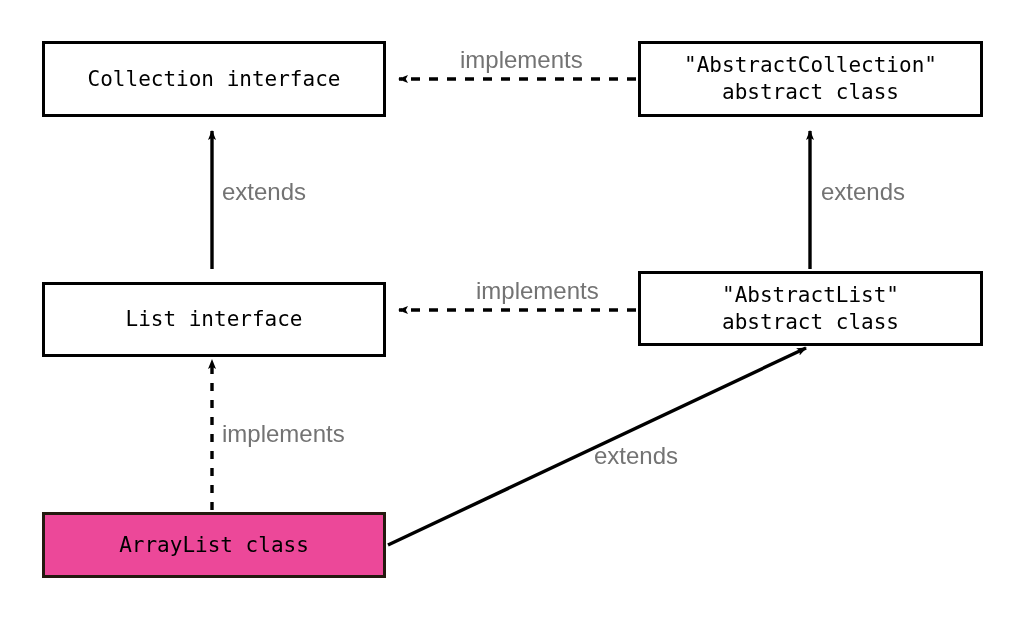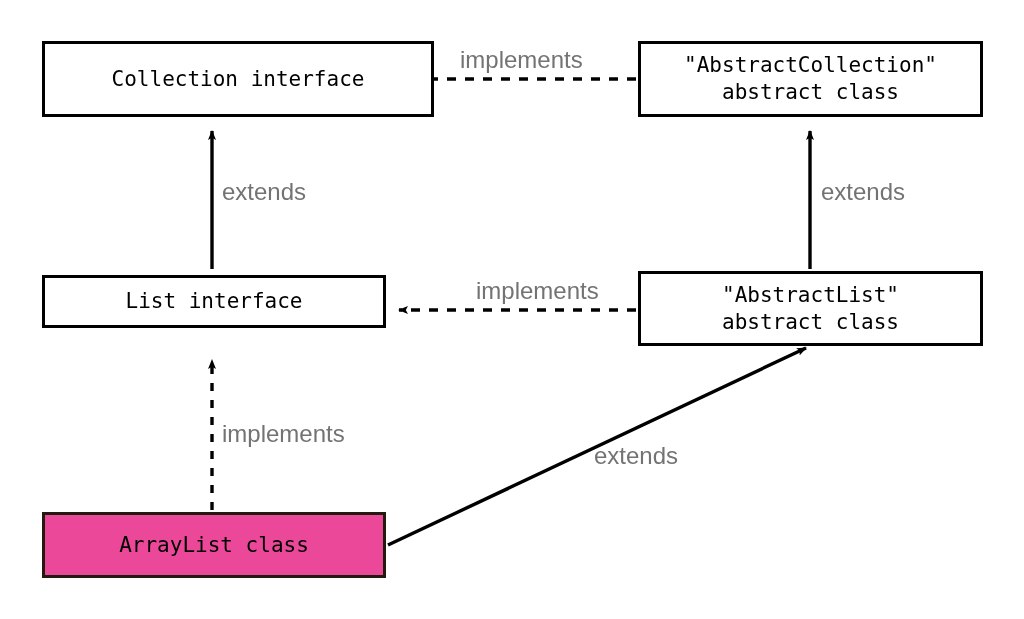--- a/index.html
+++ b/index.html
@@ -94,29 +94,29 @@
     <g>
       <line x1="212" y1="510" x2="212" y2="360" stroke="#000000" stroke-width="3.4" stroke-dasharray="8 9" marker-end="url(#arrowhead)"></line>
     </g>
 
      AbstractList --&gt;
     <g>
       <line x1="388" y1="545" x2="806" y2="348" stroke="#000000" stroke-width="3.4" marker-end="url(#arrowhead)"></line>
     </g>
   </svg>
 
-  <div class="node" style="left:42px; top:41px; width:392px; height:76px;">
+  <div class="node" style="left:42px; top:41px; width:344px; height:76px;">
     <span class="node-label">Collection interface</span>
   </div>
 
   <div class="node" style="left:638px; top:41px; width:345px; height:76px;">
     <span class="node-label"><span>"AbstractCollection"</span><br><span>abstract class</span></span>
   </div>
 
-  <div class="node" style="left:42px; top:275px; width:344px; height:53px;">
+  <div class="node" style="left:42px; top:282px; width:344px; height:75px;">
     <span class="node-label">List interface</span>
   </div>
 
   <div class="node" style="left:638px; top:271px; width:345px; height:75px;">
     <span class="node-label"><span>"AbstractList"</span><br><span>abstract class</span></span>
   </div>
 
   <div class="node highlight" style="left:42px; top:512px; width:344px; height:66px;">
     <span class="node-label">ArrayList class</span>
   </div>

